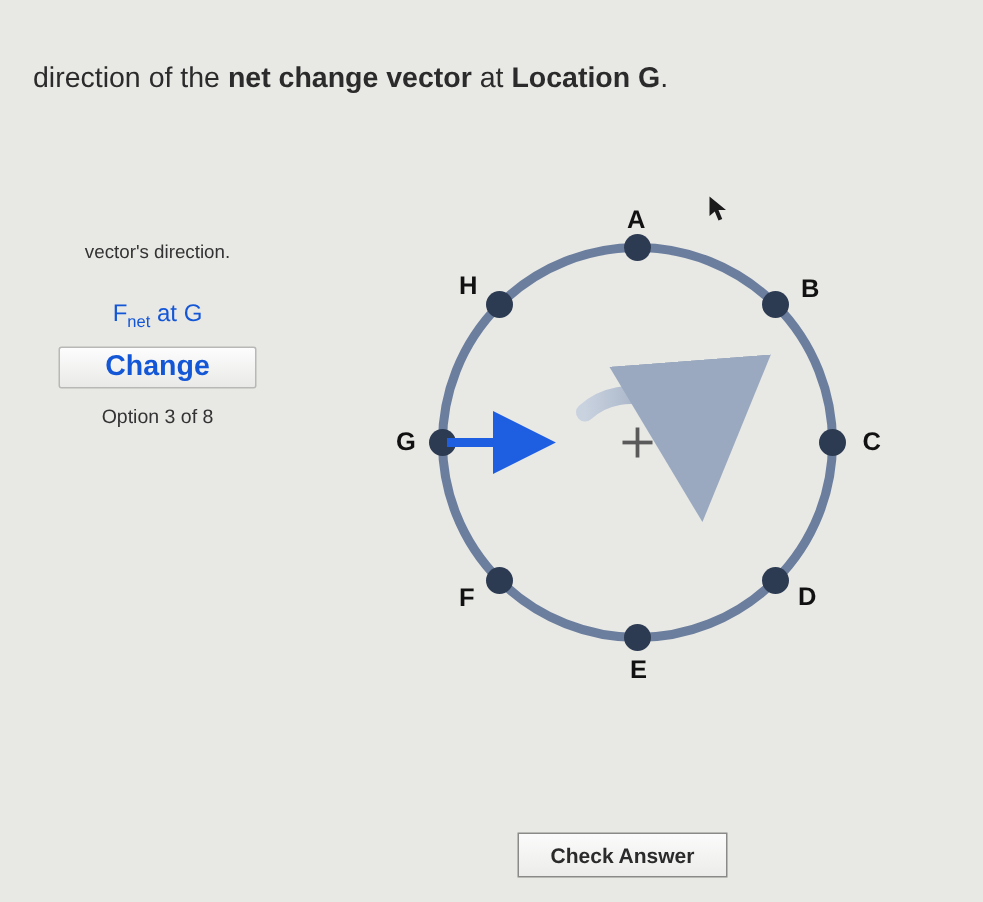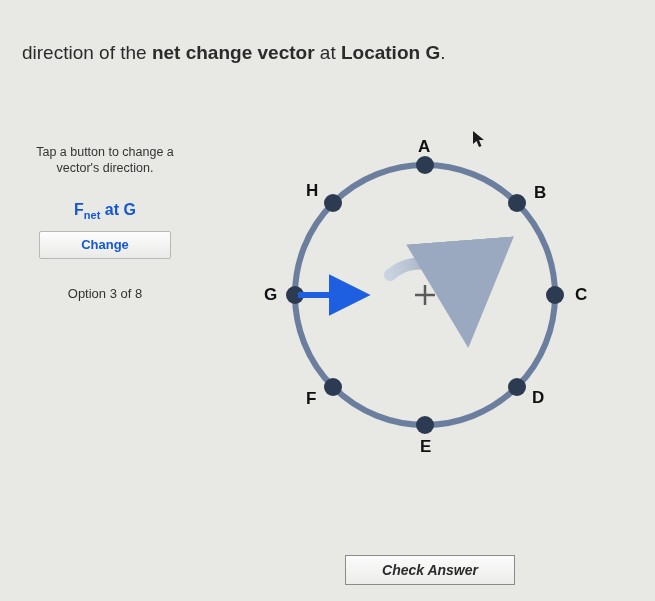--- a/index.html
+++ b/index.html
@@ -30,60 +30,59 @@
   }
   .hint {
     font-size: 12.5px;
     color: #333;
     line-height: 1.25;
   }
   .fnet-label {
     margin-top: 24px;
     font-size: 16px;
     color: #1457d6;
-    font-weight: bold;
+    font-weight: normal;
   }
   .fnet-label sub { font-size: 11px; vertical-align: sub; }
   .change-btn {
     display: block;
     margin: 10px auto 0 auto;
     width: 132px; height: 28px;
     background: linear-gradient(#fdfdfd,#e9e9e7);
     border: 1px solid #b8b8b6;
     border-radius: 2px;
-    font-size: 13px;
+    font-size: 19px;
     font-weight: bold;
     color: #1457d6;
     cursor: pointer;
   }
   .option-text {
-    margin-top: 27px;
+    margin-top: 11px;
     font-size: 13px;
     color: #333;
   }
   .diagram {
     position: absolute;
     left: 240px; top: 30px;
     width: 360px; height: 360px;
   }
   .pt-label {
     position: absolute;
     font-size: 17px;
     font-weight: bold;
     color: #111;
     user-select: none;
   }
   .check-btn {
     position: absolute;
     left: 345px; top: 555px;
-    width: 170px; height: 30px;
+    width: 140px; height: 30px;
     background: linear-gradient(#fbfbfb,#ececea);
     border: 1.5px solid #8a8a88;
     font-size: 14px;
-    font-style: italic;
     font-weight: bold;
     color: #2b2b2b;
     cursor: pointer;
   }
   .cursor-icon {
     position: absolute;
     left: 472px; top: 130px;
     width: 14px; height: 18px;
     pointer-events: none;
   }
@@ -93,21 +92,21 @@
 
 <div class="question">
   <br>
   <span>direction of the </span><span class="bold">net change vector</span><span> at </span><span class="bold">Location G</span><span>.</span>
 </div>
 
 <div class="content">
 
   <div class="side-panel">
     <div class="hint">
-      <span>Tap a button to change a</span><br>
+      <br>
       <span>vector's direction.</span>
     </div>
     <div class="fnet-label">
       <span>F</span><sub>net</sub><span> at G</span>
     </div>
     <button class="change-btn">
       <span>Change</span>
     </button>
     <div class="option-text">Option 3 of 8</div>
   </div>

